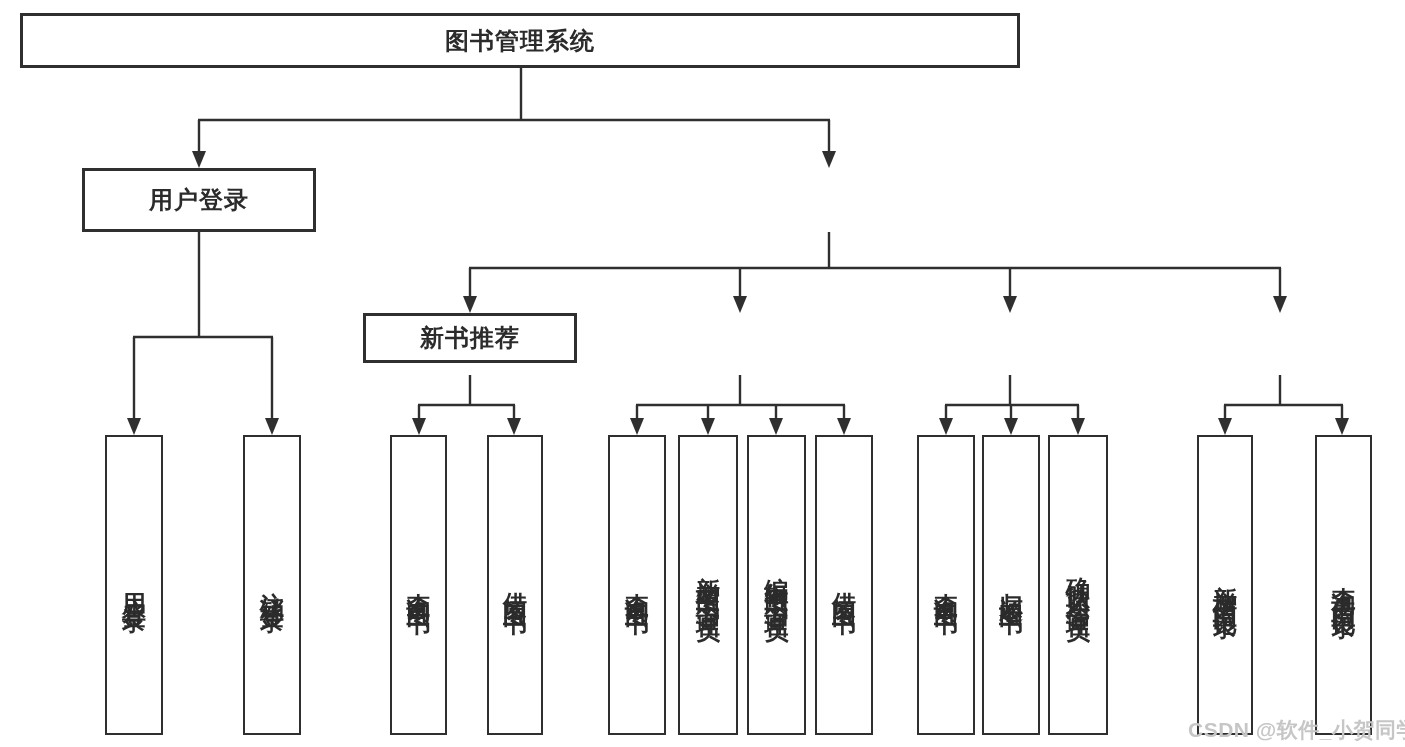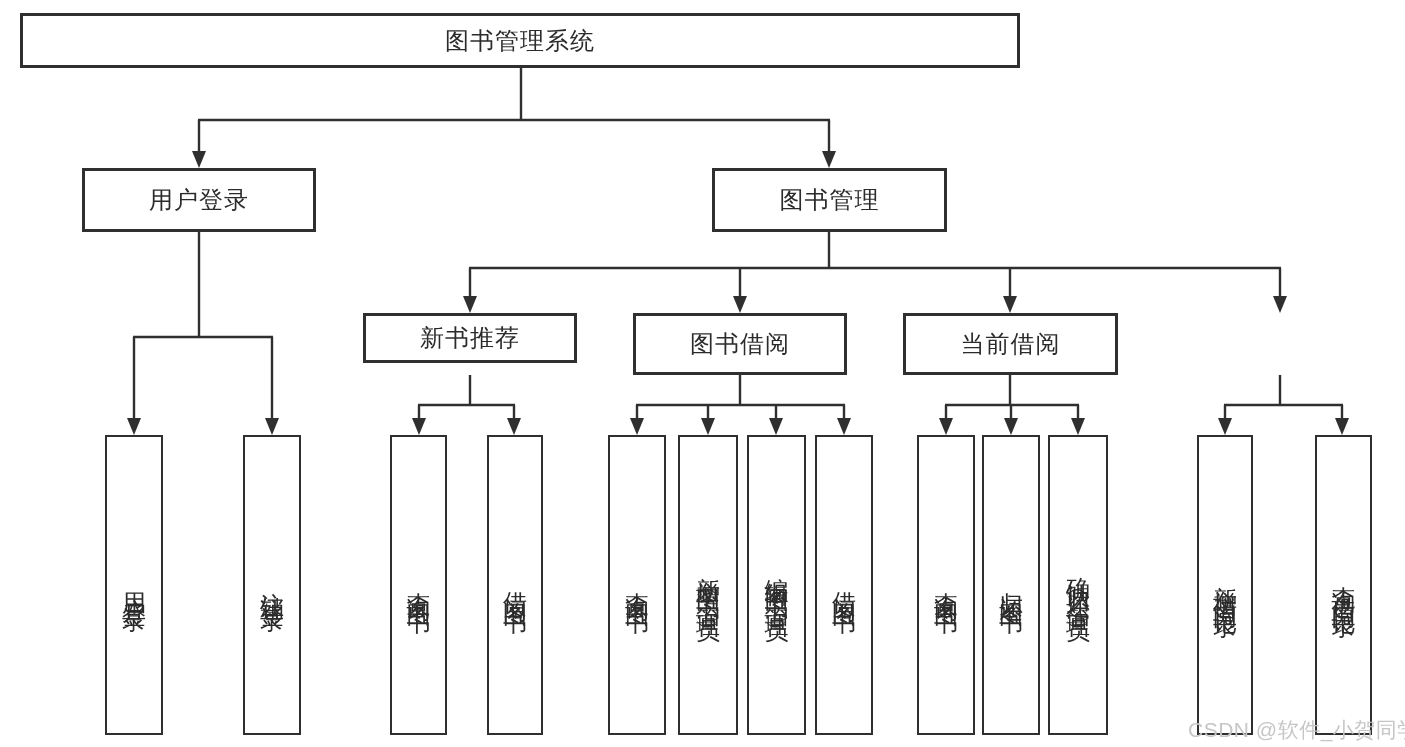--- a/index.html
+++ b/index.html
@@ -14,20 +14,21 @@
     background:var(--page-bg);
     font-family:"Liberation Sans", sans-serif;
     color:var(--text-color);
   }
   .canvas{
     position:relative;
     width:1405px;
     height:747px;
     background:var(--page-bg);
     overflow:hidden;
+    font-weight:bold;
   }
   .connectors{
     position:absolute;
     left:0;top:0;
     width:1405px;height:747px;
   }
   .connectors path{
     stroke:var(--line-color);
     stroke-width:2.4;
     fill:none;
@@ -128,32 +129,23 @@
     </g>
   </svg>
 
   <div class="node" style="left:20px;top:13px;width:1000px;height:55px">
     <span>图书管理系统</span>
   </div>
 
   <div class="node" style="left:82px;top:168px;width:234px;height:64px">
     <span>用户登录</span>
   </div>
-  <div class="node" style="left:712px;top:168px;width:235px;height:64px">
-    <span>图书管理</span>
-  </div>
 
   <div class="node" style="left:363px;top:313px;width:214px;height:50px">
     <span>新书推荐</span>
-  </div>
-  <div class="node" style="left:633px;top:313px;width:214px;height:62px">
-    <span>图书借阅</span>
-  </div>
-  <div class="node" style="left:903px;top:313px;width:215px;height:62px">
-    <span>当前借阅</span>
   </div>
 
   <div class="leaf" style="left:105px;width:58px">
     <span>用户登录</span>
   </div>
   <div class="leaf" style="left:243px;width:58px">
     <span>注销登录</span>
   </div>
 
   <div class="leaf" style="left:390px;width:57px">

